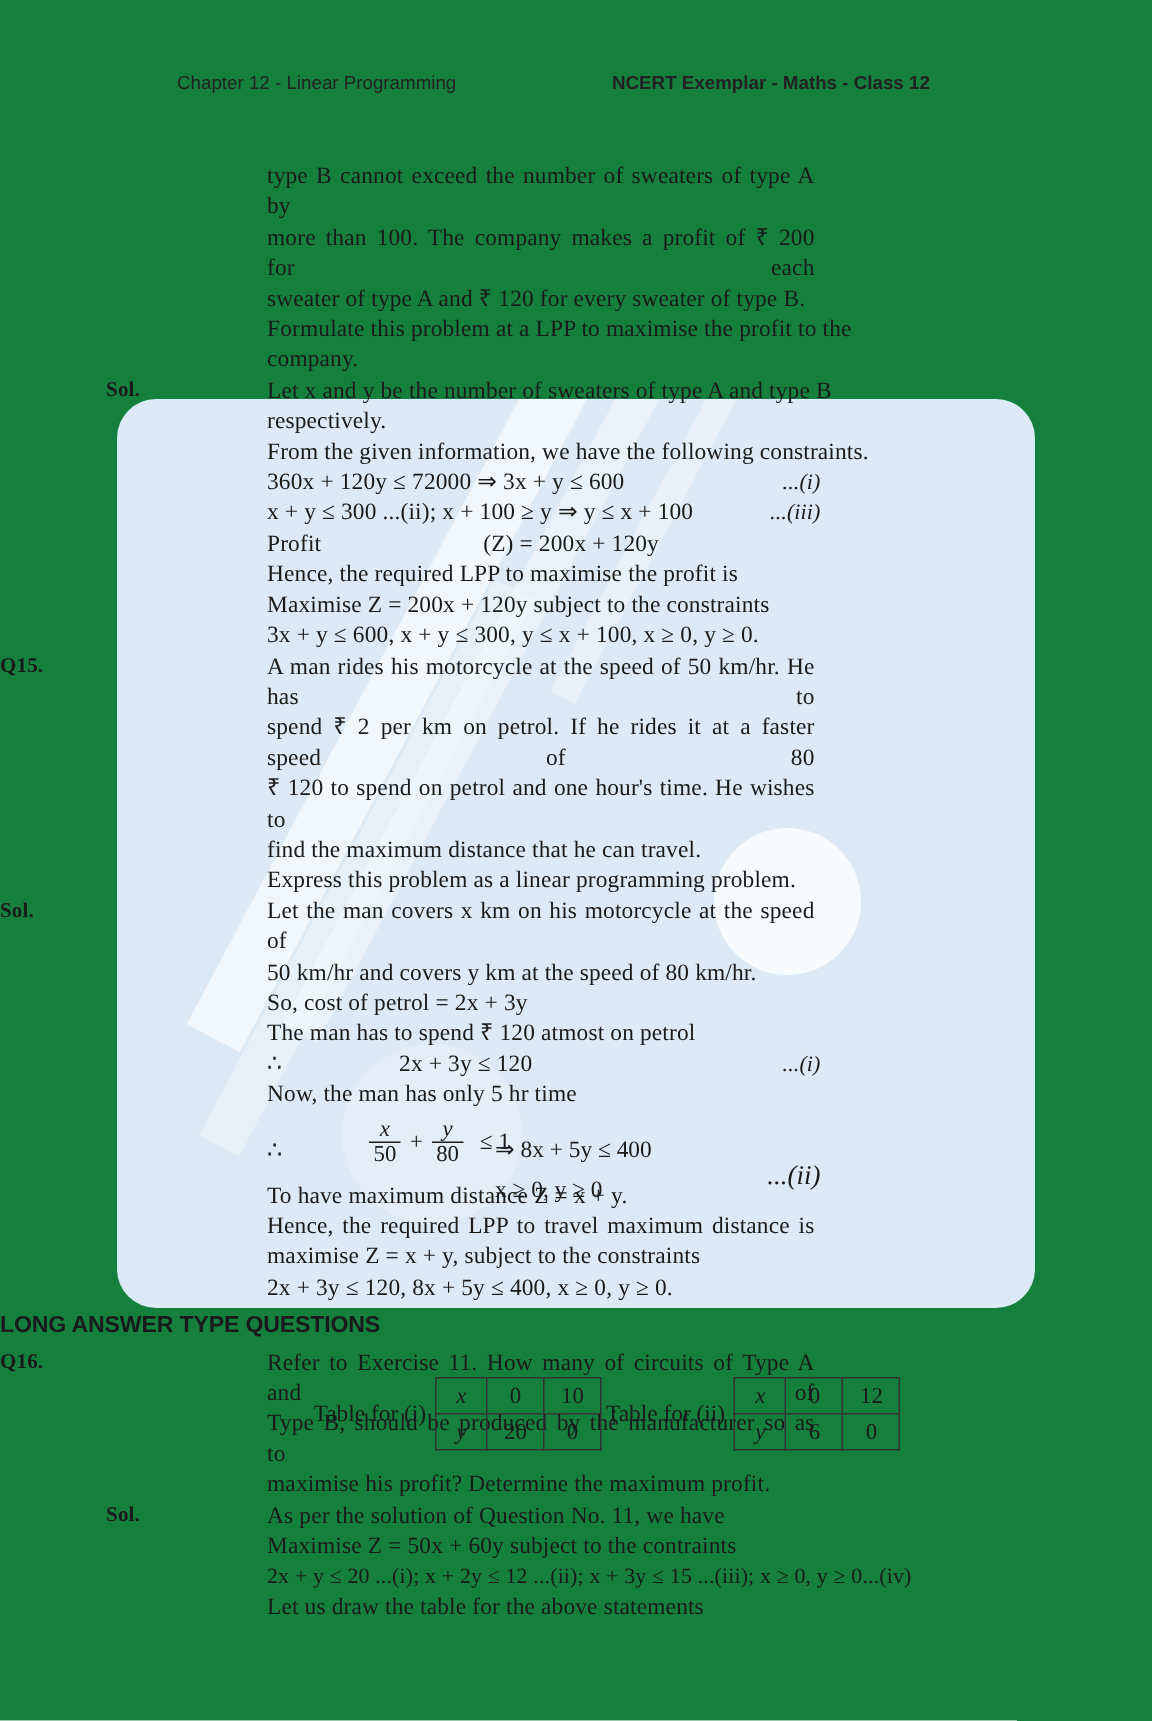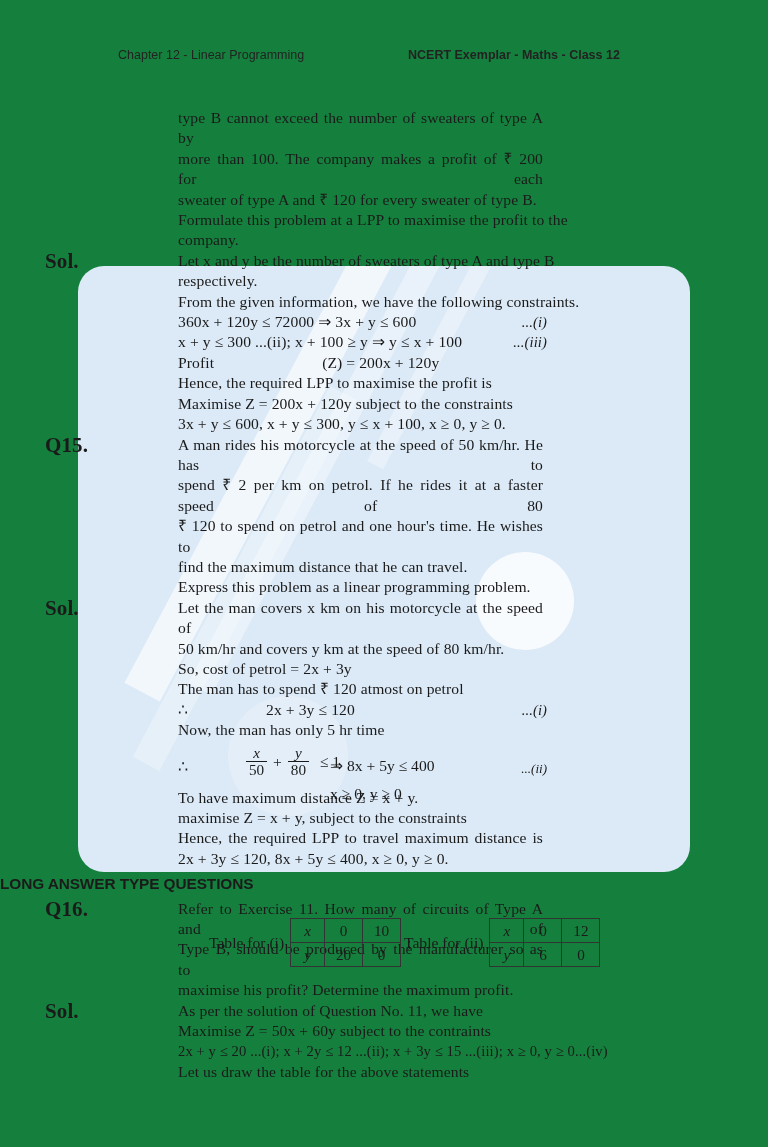--- a/index.html
+++ b/index.html
@@ -82,25 +82,24 @@
     white-space: normal;
     padding-right: 82px;
     text-align: justify;
     text-align-last: justify;
     word-spacing: 0.5px;
   }
   .label {
     position: absolute;
     left: 0; top: 0;
     width: 172px;
-    text-align: left;
+    text-align: center;
     padding-right: 8px;
     font-weight: bold;
-    font-size: 21px;
-    padding-left: 45px;
+    font-size: 14px;
   }
   .label.q { padding-right: 8px; }
   .eqref { position: absolute; right: 78px; font-style: italic; font-size: 14.6px; }
 
   .heading {
     position: relative;
     font-family: "Liberation Sans", sans-serif;
     font-weight: bold;
     font-size: 15.4px;
     letter-spacing: -0.1px;
@@ -121,21 +120,21 @@
     vertical-align: middle;
     text-align: center;
     font-size: 15.2px;
     line-height: 1.1;
   }
   .frac .num { display: block; font-style: italic; padding: 0 3px; }
   .frac .den { display: block; border-top: 1.3px solid #1a1a1a; padding: 0 3px; }
   .fr-wrap { position: absolute; left: 246px; top: 4px; }
   .fr-therefore { position: absolute; left: 178px; top: 16px; font-size: 16px; }
   .fr-rest { position: absolute; left: 330px; top: 16px; white-space: nowrap; }
-  .fr-ref { position: absolute; right: 78px; top: 20px; font-style: italic; font-size: 13px; }
+  .fr-ref { position: absolute; right: 78px; top: 32px; font-style: italic; font-size: 18px; }
   .fr-below { position: absolute; left: 330px; top: 44px; white-space: nowrap; font-size: 15.6px; }
 
   
   .tables-row {
     position: absolute;
     left: 0; top: 918px; width: 768px;
     font-size: 15.6px;
   }
   .tbl-label { display: inline-block; vertical-align: middle; padding-right: 6px; }
   .mini-table {
@@ -257,22 +256,22 @@
             <span class="den">80</span>
           </span>
           <span style="display:inline-block;vertical-align:middle;padding-left:7px">≤ 1</span>
         </span>
         <span class="fr-rest">⇒    8x + 5y  ≤   400</span>
         <span class="fr-ref">...(ii)</span>
         <span class="fr-below">x ≥ 0, y ≥ 0</span>
       </div>
 
       <div class="line">To have maximum distance Z = x + y.</div>
+      <div class="line justify">Hence, the required LPP to travel maximum distance is</div>
       <div class="line">maximise Z = x + y, subject to the constraints</div>
-      <div class="line justify">Hence, the required LPP to travel maximum distance is</div>
       <div class="line">2x + 3y ≤ 120, 8x + 5y ≤ 400, x ≥ 0, y ≥ 0.</div>
 
       <div class="heading">LONG ANSWER TYPE QUESTIONS</div>
 
       <div class="line justify">
         <span class="label q">Q16.</span>
         <span>Refer to Exercise 11. How many of circuits of Type A and of</span>
       </div>
       <div class="line justify">Type B, should be produced by the manufacturer so as to</div>
       <div class="line">maximise his profit? Determine the maximum profit.</div>

